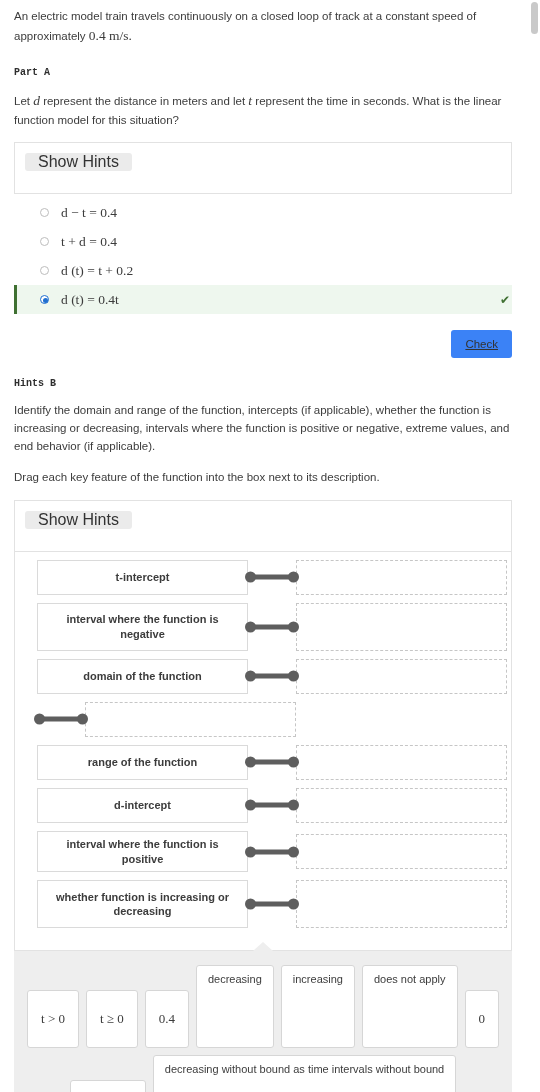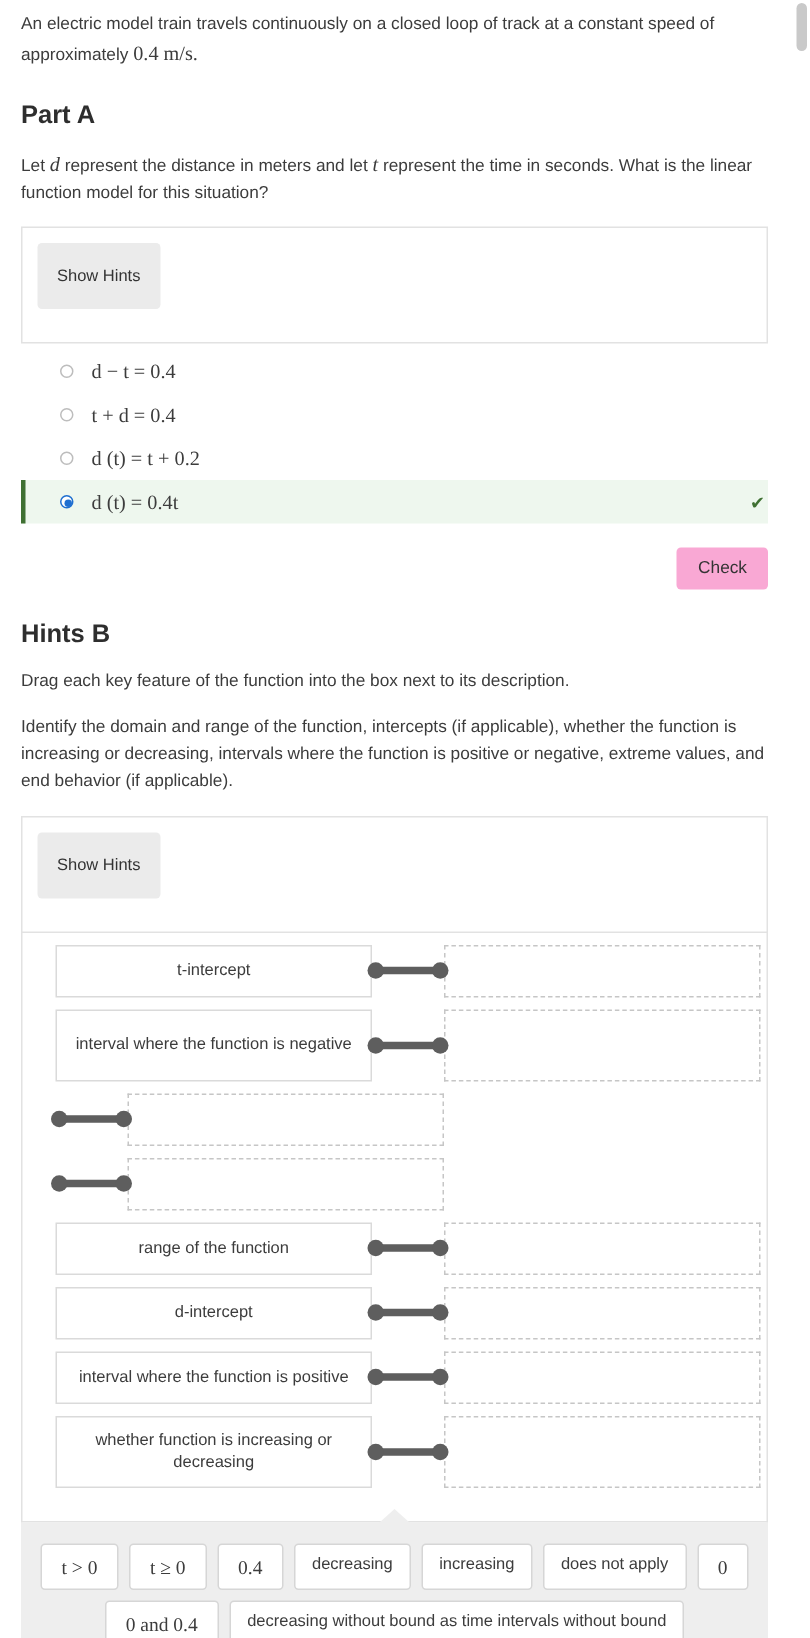--- a/index.html
+++ b/index.html
@@ -31,44 +31,45 @@
   .content { padding: 0 28px 0 14px; }
 
   .intro {
     padding: 8px 0 0 0;
     line-height: 1.55;
     font-size: 11.5px;
     color: #3c3c3c;
   }
   .part-heading {
     font-weight: bold;
-    font-size: 17px;
+    font-size: 10px;
     color: #2e2e2e;
     margin: 20px 0 0 0;
+    font-family: Liberation Mono, monospace;
   }
   .prompt {
     line-height: 1.55;
     margin: 13px 0 0 0;
     font-size: 11.5px;
   }
 
   
   .hints-panel {
     border: 1px solid #e2e2e2;
     margin-top: 13px;
     padding: 10px 10px 22px 10px;
     background: #fff;
   }
   .hints-btn {
     display: inline-block;
     background: #ebebeb;
     border: none;
     border-radius: 3px;
-    padding: 16px 13px;
-    font-size: 11px;
+    padding: 0 13px;
+    font-size: 16px;
     color: #333;
     font-family: "Liberation Sans", sans-serif;
     cursor: pointer;
   }
 
   
   .choices { margin-top: 4px; }
   .choice {
     display: flex;
     align-items: center;
@@ -106,39 +107,40 @@
     position: absolute;
     right: 2px;
     color: #3f7032;
     font-size: 12px;
     line-height: 1;
   }
 
   
   .check-row { display: flex; justify-content: flex-end; margin-top: 16px; }
   .check-btn {
-    background: #f9a8d4;
+    background: #3b82f6;
     border: none;
     border-radius: 3px;
     padding: 8px 14px;
     font-size: 11.5px;
     color: #333;
     font-family: "Liberation Sans", sans-serif;
     cursor: pointer;
+    text-decoration: underline;
   }
 
   
   .match-panel {
     border: 1px solid #e2e2e2;
     border-top: none;
     margin-top: 0;
     background: #fff;
     padding: 0 0 8px 0;
   }
-  .match-rows { padding: 8px 0 6px 0; }
+  .match-rows { padding: 8px 0 6px 0; font-weight: bold; }
   .match-row {
     display: flex;
     align-items: center;
     margin: 0 0 8px 0;
     padding-left: 22px;
   }
   .match-label {
     width: 211px;
     min-height: 35px;
     border: 1px solid #dadada;
@@ -214,21 +216,21 @@
     background: #fff;
     border: 1px solid #d6d6d6;
     border-radius: 3px;
     padding: 7px 11px;
     font-size: 11px;
     color: #3c3c3c;
     white-space: nowrap;
     cursor: grab;
     line-height: 1.2;
   }
-  .token.math { font-family: "Liberation Serif", serif; font-size: 13px; padding: 7px 13px; }
+  .token.math { font-family: "Liberation Serif", serif; font-size: 13px; padding: 20px 13px; margin-top: 25px; }
 </style>
 </head>
 <body>
 
 <div class="scrollbar-track">
   <div class="scrollbar-thumb"></div>
 </div>
 
 <div class="content">
 
@@ -265,22 +267,22 @@
       <span class="choice-text math">d (t) = 0.4t</span>
       <span class="tick">✔</span>
     </div>
   </div>
 
   <div class="check-row">
     <button class="check-btn">Check</button>
   </div>
 
   <div class="part-heading">Hints B</div>
+  <div class="prompt">Identify the domain and range of the function, intercepts (if applicable), whether the function is increasing or decreasing, intervals where the function is positive or negative, extreme values, and end behavior (if applicable).</div>
   <div class="prompt">Drag each key feature of the function into the box next to its description.</div>
-  <div class="prompt">Identify the domain and range of the function, intercepts (if applicable), whether the function is increasing or decreasing, intervals where the function is positive or negative, extreme values, and end behavior (if applicable).</div>
 
   <div class="hints-panel">
     <button class="hints-btn">Show Hints</button>
   </div>
 </div>
 
 <div class="match-panel" style="margin:0 28px 0 14px;">
   <div class="match-rows">
 
     <div class="match-row">
@@ -299,20 +301,23 @@
         <span>interval where the function is negative</span>
       </div>
       <div class="connector">
         <span class="knob left"></span>
         <span class="knob right"></span>
       </div>
       <div class="dropzone two-line"></div>
     </div>
 
     <div class="match-row">
+      <div class="match-label">
+        <span>domain of the function</span>
+      </div>
       <div class="connector">
         <span class="knob left"></span>
         <span class="knob right"></span>
       </div>
       <div class="dropzone"></div>
     </div>
 
     <div class="match-row">
       <div class="connector">
         <span class="knob left"></span>

